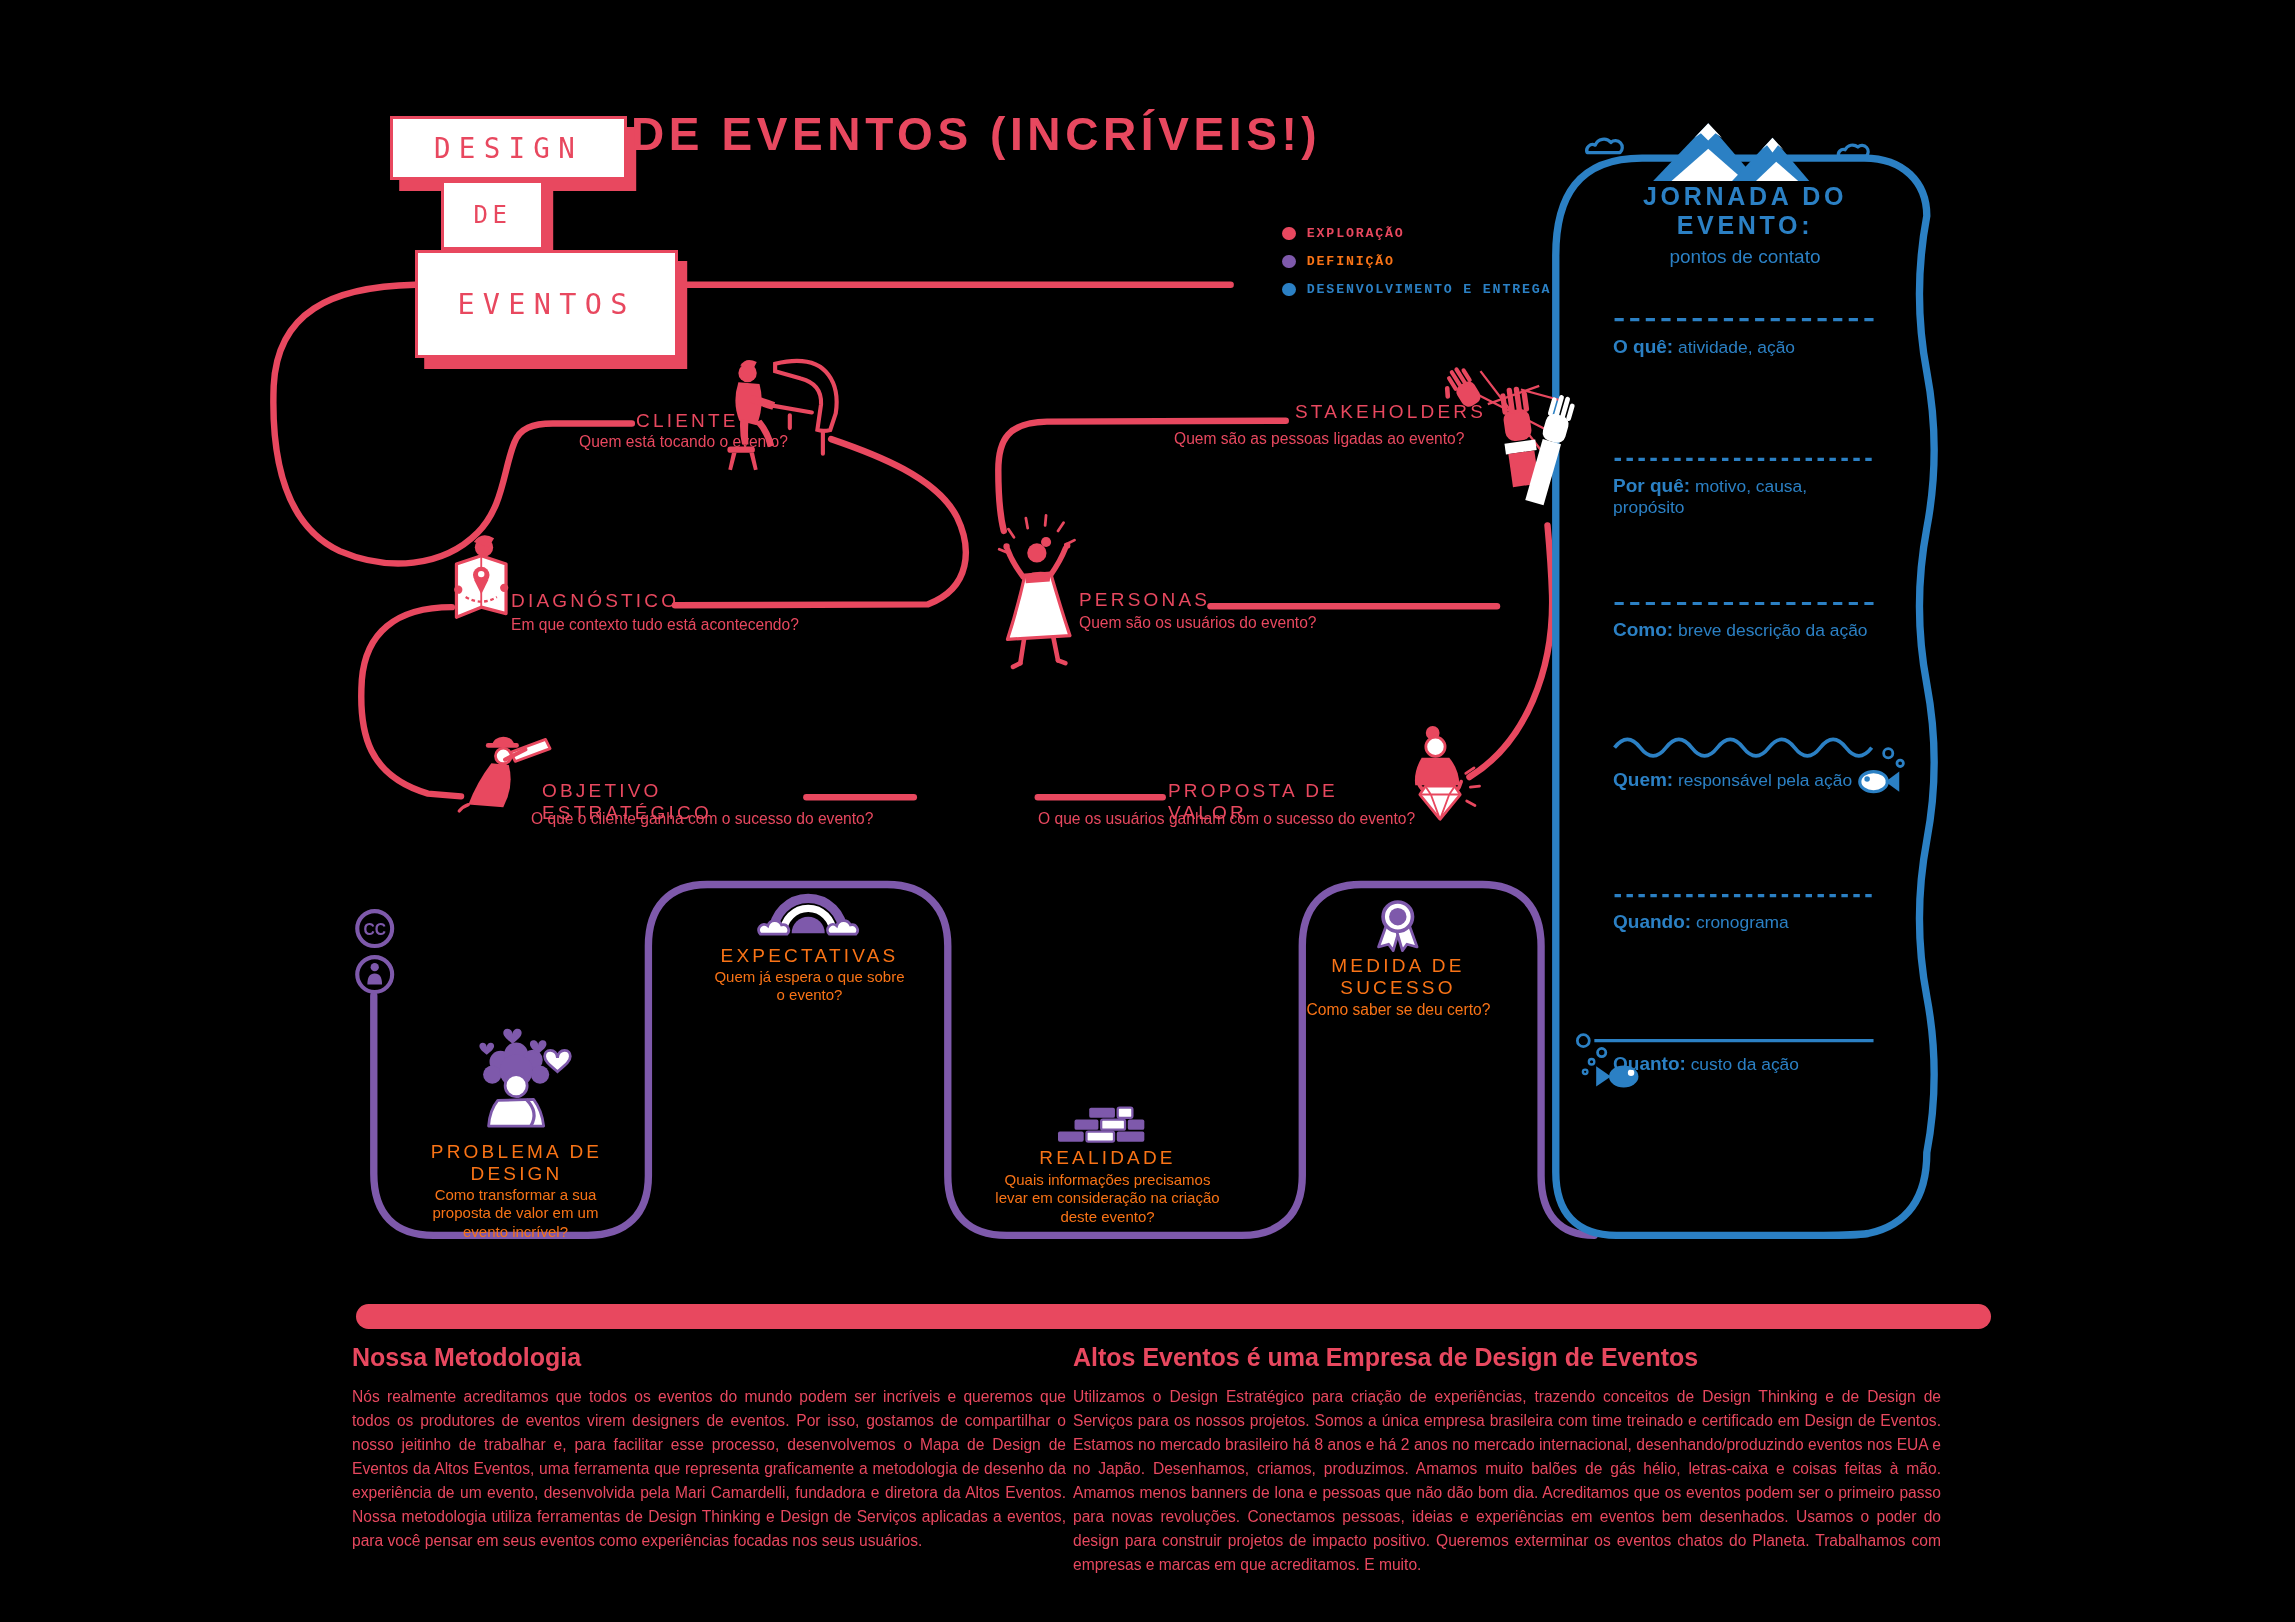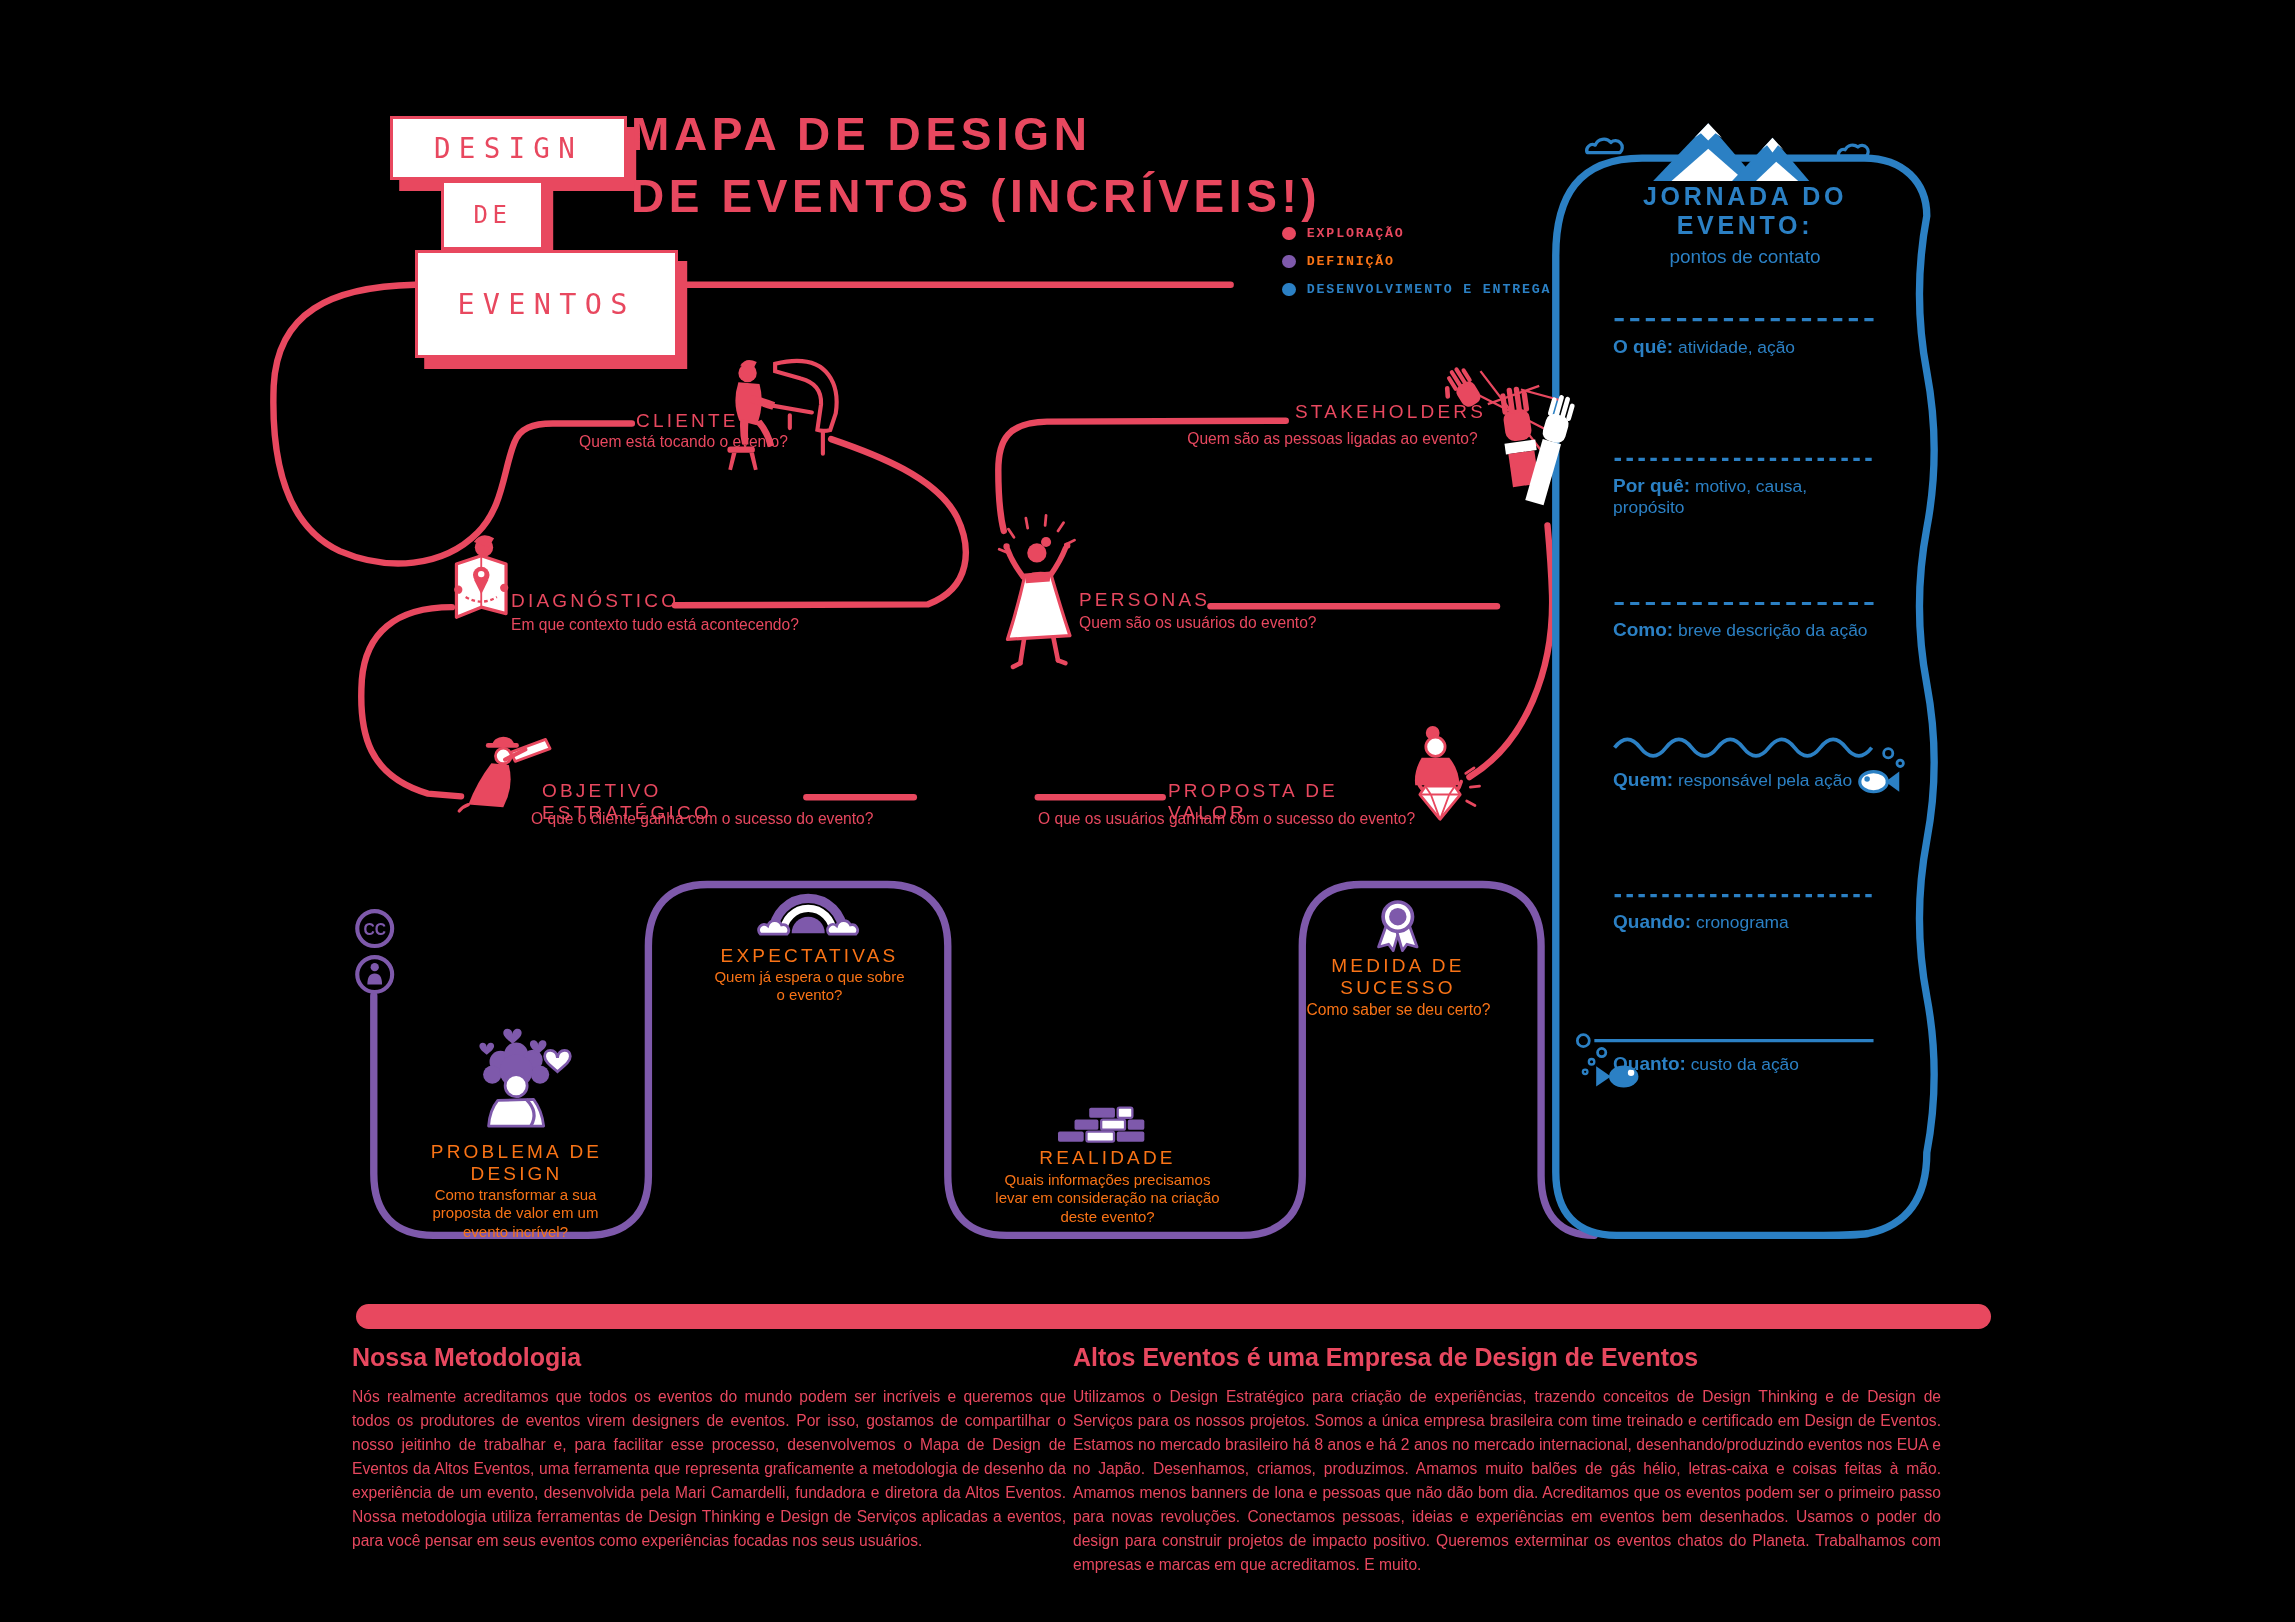--- a/index.html
+++ b/index.html
@@ -259,21 +259,20 @@
   </div>
   <div class="logo-box" style="left:441px;top:180px;width:103px;height:70px;font-size:24px;letter-spacing:4.6px;">
     <span>DE</span>
   </div>
   <div class="logo-box" style="left:415px;top:250px;width:263px;height:108px;font-size:28.5px;letter-spacing:8.3px;">
     <span>EVENTOS</span>
   </div>
 </div>
 
 <div class="abs poster-title t-pink" style="left:631px;top:103px;width:698px;">
-  <div>MAPA DE DESIGN</div>
   <div>DE EVENTOS (INCRÍVEIS!)</div>
 </div>
 
 <div class="abs" style="left:1282px;top:226px;">
   <div class="legend-row">
     <span class="legend-dot" style="background:#e8485f;"></span>
     <span class="legend-label t-pink">EXPLORAÇÃO</span>
   </div>
   <div class="legend-row">
     <span class="legend-dot" style="background:#7e59ab;"></span>
@@ -282,21 +281,21 @@
   <div class="legend-row">
     <span class="legend-dot" style="background:#2b80c4;"></span>
     <span class="legend-label t-blue">DESENVOLVIMENTO E ENTREGA</span>
   </div>
 </div>
 
 <div class="abs st-title t-pink" style="left:636px;top:410px;width:119px;">CLIENTE</div>
 <div class="abs st-q t-pink" style="left:562px;top:433px;width:243px;text-align:center;">Quem está tocando o evento?</div>
 
 <div class="abs st-title t-pink" style="left:1295px;top:401px;width:211px;">STAKEHOLDERS</div>
-<div class="abs st-q t-pink" style="left:1174px;top:430px;width:317px;text-align:center;">Quem são as pessoas ligadas ao evento?</div>
+<div class="abs st-q t-pink" style="left:1174px;top:430px;width:317px;">Quem são as pessoas ligadas ao evento?</div>
 
 <div class="abs st-title t-pink" style="left:511px;top:590px;width:184px;">DIAGNÓSTICO</div>
 <div class="abs st-q t-pink" style="left:511px;top:616px;width:317px;">Em que contexto tudo está acontecendo?</div>
 
 <div class="abs st-title t-pink" style="left:1079px;top:589px;width:165px;">PERSONAS</div>
 <div class="abs st-q t-pink" style="left:1079px;top:614px;width:271px;">Quem são os usuários do evento?</div>
 
 <div class="abs st-title t-pink" style="left:542px;top:780px;width:275px;">OBJETIVO ESTRATÉGICO</div>
 <div class="abs st-q t-pink" style="left:531px;top:810px;width:363px;">O que o cliente ganha com o sucesso do evento?</div>
 

